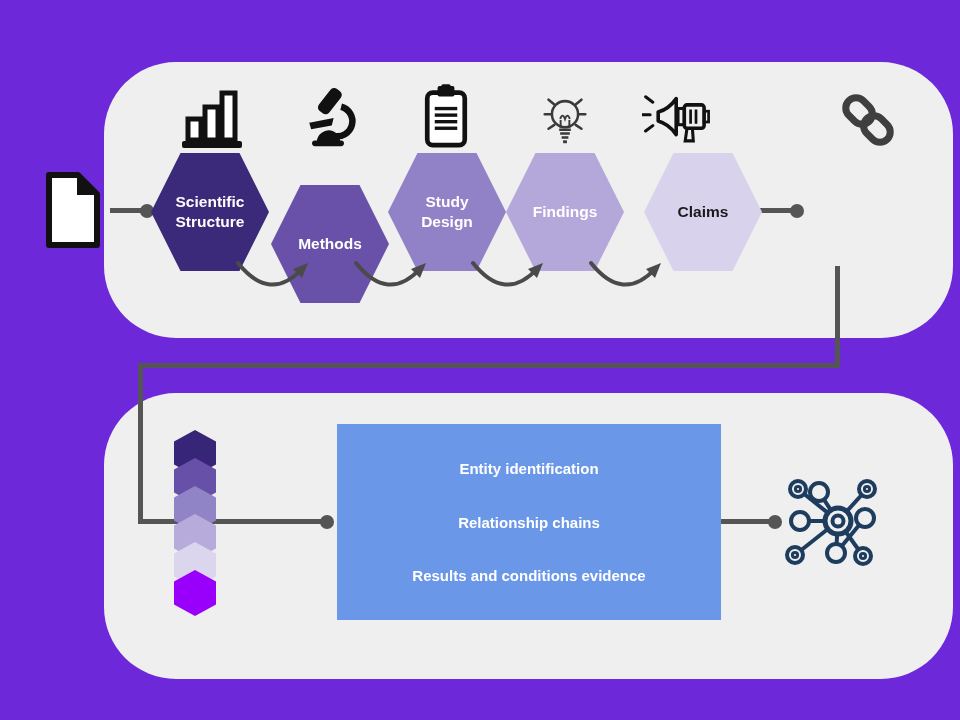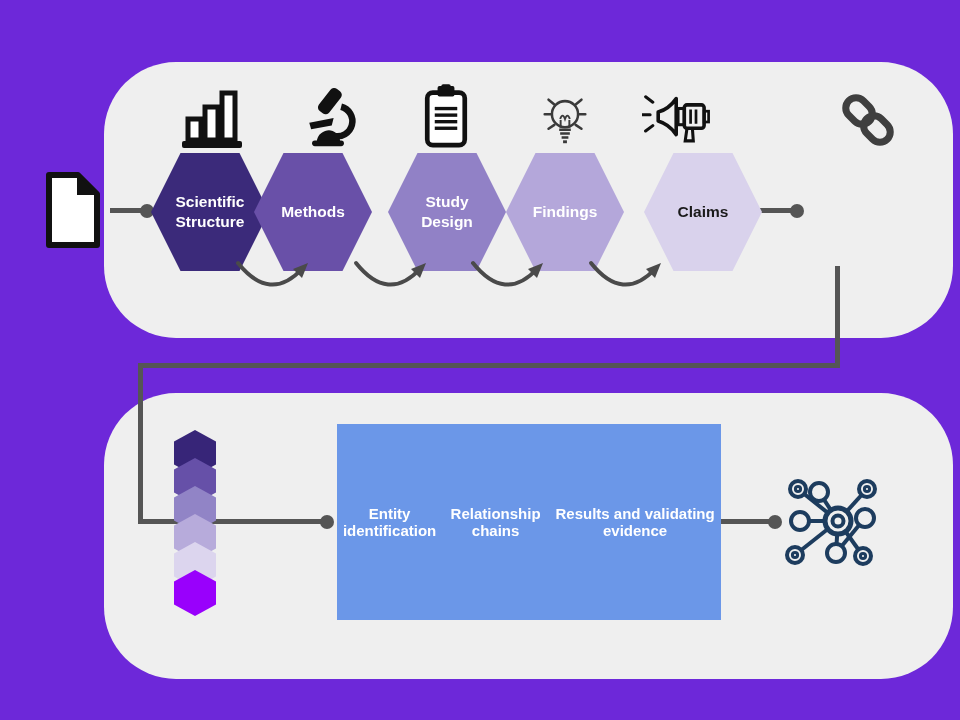--- a/index.html
+++ b/index.html
@@ -10,38 +10,38 @@
   #bottom-panel{left:104px;top:393px;width:849px;height:286px;z-index:0;}
 
   .hline,.vline{position:absolute;z-index:1;}
   .hline{height:5px;} .vline{width:5px;}
   .dot{position:absolute;width:14px;height:14px;border-radius:50%;z-index:2;}
 
   .hex{position:absolute;width:118px;height:118px;top:153px;z-index:2;
        clip-path:polygon(25% 0,75% 0,100% 50%,75% 100%,25% 100%,0 50%);
        display:flex;align-items:center;justify-content:center;text-align:center;
        font-weight:bold;font-size:15.5px;line-height:1.32;white-space:pre-line;}
-  #hex-0{left:151px;} #hex-1{left:254px;} #hex-2{left:388px;}
+  #hex-0{left:151px;} #hex-1{left:271px;margin-top:32px;} #hex-2{left:388px;}
   #hex-3{left:506px;} #hex-4{left:644px;} #hex-5{left:806px;}
 
   .topicon{position:absolute;top:82px;width:92px;height:68px;z-index:2;
            display:flex;align-items:flex-end;justify-content:center;}
   #icon-0{left:166px;} #icon-1{left:282px;} #icon-2{left:400px;}
   #icon-3{left:519px;} #icon-4{left:632px;} #icon-5{left:822px;}
 
   .flow-arrow{position:absolute;top:257px;width:80px;height:44px;z-index:3;}
   #arr-0{left:232px;} #arr-1{left:350px;} #arr-2{left:467px;} #arr-3{left:585px;}
 
   .stackhex{position:absolute;left:174px;width:42px;height:46px;z-index:3;
        clip-path:polygon(50% 0,100% 25%,100% 75%,50% 100%,0 75%,0 25%);}
   #shx-0{top:430px;} #shx-1{top:458px;} #shx-2{top:486px;}
   #shx-3{top:514px;} #shx-4{top:542px;} #shx-5{top:570px;}
 
   #blue-box{position:absolute;left:337px;top:424px;width:384px;height:196px;z-index:2;
-       display:flex;flex-direction:row;justify-content:space-evenly;align-items:center;
+       display:flex;flex-direction:column;justify-content:space-evenly;align-items:center;
        color:#fff;font-weight:bold;font-size:15px;text-align:center;}
 
   #doc-icon{position:absolute;left:44px;top:171px;width:58px;height:78px;z-index:2;}
   #net-icon{position:absolute;left:783px;top:470px;width:108px;height:104px;z-index:2;}
 </style>
 </head>
 <body>
 
 <div id="stage" style="background: #6d28d9;">
 
@@ -166,21 +166,21 @@
   <div id="shx-0" class="stackhex" style="background: rgb(55, 37, 120);"></div>
   <div id="shx-1" class="stackhex" style="background: rgb(102, 80, 168);"></div>
   <div id="shx-2" class="stackhex" style="background: rgb(145, 132, 198);"></div>
   <div id="shx-3" class="stackhex" style="background: rgb(183, 171, 219);"></div>
   <div id="shx-4" class="stackhex" style="background: rgb(220, 213, 238);"></div>
   <div id="shx-5" class="stackhex" style="background: rgb(153, 0, 252);"></div>
 
   <div id="blue-box" style="background: rgb(107, 151, 232);">
     <div>Entity identification</div>
     <div>Relationship chains</div>
-    <div>Results and validating evidence</div>
+    <div>Results and conditions evidence</div>
   </div>
 
   <div id="net-icon" style="color: rgb(29, 60, 94);">
     <svg width="108" height="104" viewBox="0 0 108 104">
       <g stroke="currentColor" stroke-width="4" fill="none">
         <line x1="15" y1="19" x2="55" y2="51"></line>
         <line x1="36" y1="22" x2="55" y2="51"></line>
         <line x1="84" y1="19" x2="55" y2="51"></line>
         <line x1="17" y1="51" x2="55" y2="51"></line>
         <line x1="12" y1="85" x2="55" y2="51"></line>

